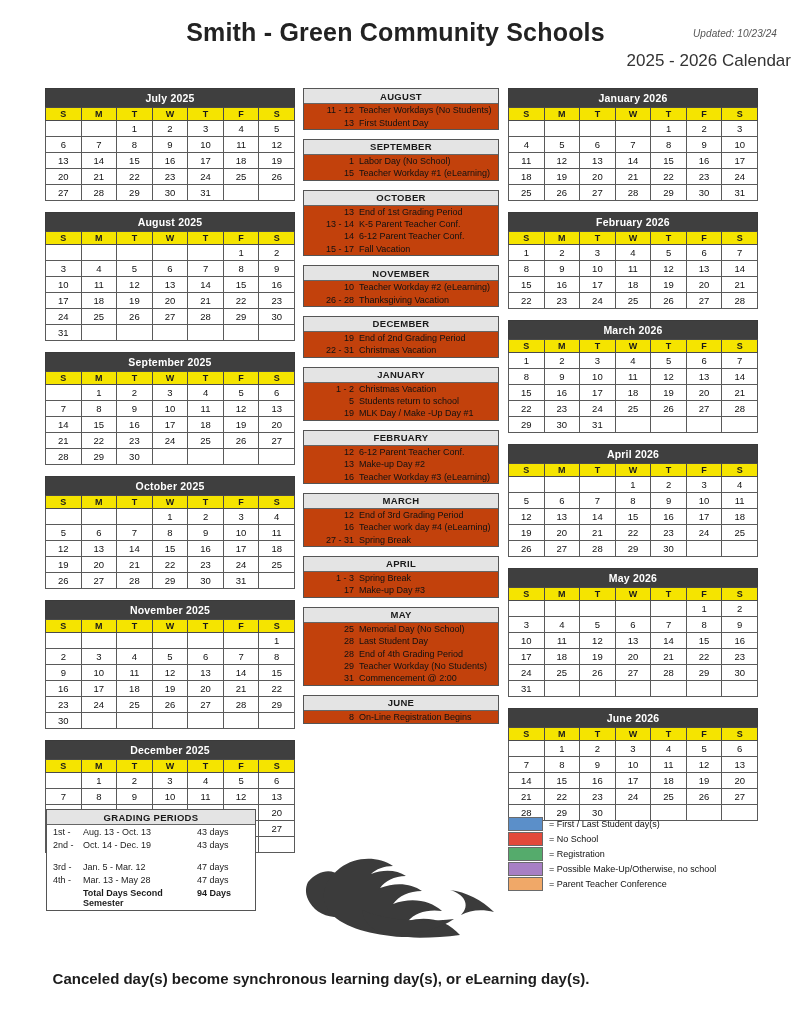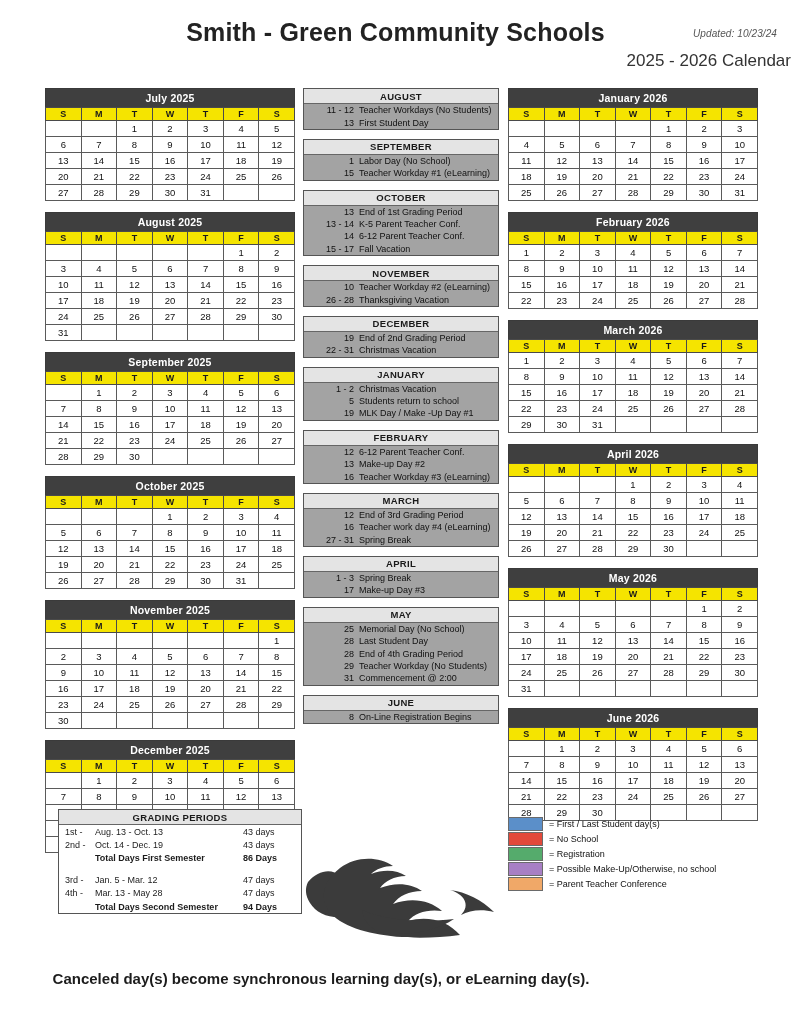--- a/index.html
+++ b/index.html
@@ -82,21 +82,21 @@
   td.c-yellow { background:#f5e400; color:#111; }
   td.c-green  { background:#55ab6c; color:#3a7a4c; }
   td.c-purple { background:#a87fc4; color:#7d5a96; }
   td.c-orange { background:#f0a868; color:#2b2b2b; }
   td.void { border:none; background:transparent; }
 
   
   .note-box {
     border:1.4px solid #555;
     margin-bottom:9px;
-    background:#a3a3a3;
+    background:#c2410c;
   }
   .note-head {
     background:#e4e4e4;
     border-bottom:1px solid #666;
     text-align:center;
     font-size:9.5px;
     font-weight:bold;
     padding:1.5px 0;
     letter-spacing:.3px;
     color:#1a1a1a;
@@ -109,21 +109,21 @@
     margin-left:15px;
   }
   .note-day {
     width:38px; min-width:38px; text-align:right;
     padding-right:5px; white-space:nowrap;
   }
   .note-txt { flex:1; white-space:nowrap; }
 
   
   .grading {
-    position:absolute; left:58px; top:791px; width:244px;
+    position:absolute; left:46px; top:791px; width:210px;
     border:1.4px solid #555; background:#fff;
   }
   .grading .note-head { background:#e4e4e4; }
   .g-row { display:flex; font-size:9px; padding:1.6px 6px; }
   .g-lab { width:30px; }
   .g-rng { flex:1; }
   .g-days { width:52px; text-align:left; }
   .g-total { font-weight:bold; }
   .g-spacer { height:9px; }
 
@@ -1096,25 +1096,20 @@
       <div class="note-head">GRADING PERIODS</div>
       <div class="g-row">
         <div class="g-lab">1st -</div>
         <div class="g-rng">Aug. 13 - Oct. 13</div>
         <div class="g-days">43 days</div>
       </div>
       <div class="g-row">
         <div class="g-lab">2nd -</div>
         <div class="g-rng">Oct. 14 - Dec. 19</div>
         <div class="g-days">43 days</div>
-      </div>
-      <div class="g-row g-total">
-        <div class="g-lab"></div>
-        <div class="g-rng">Total Days First Semester</div>
-        <div class="g-days">86 Days</div>
       </div>
       <div class="g-spacer"></div>
       <div class="g-row">
         <div class="g-lab">3rd -</div>
         <div class="g-rng">Jan. 5 - Mar. 12</div>
         <div class="g-days">47 days</div>
       </div>
       <div class="g-row">
         <div class="g-lab">4th -</div>
         <div class="g-rng">Mar. 13 - May 28</div>

